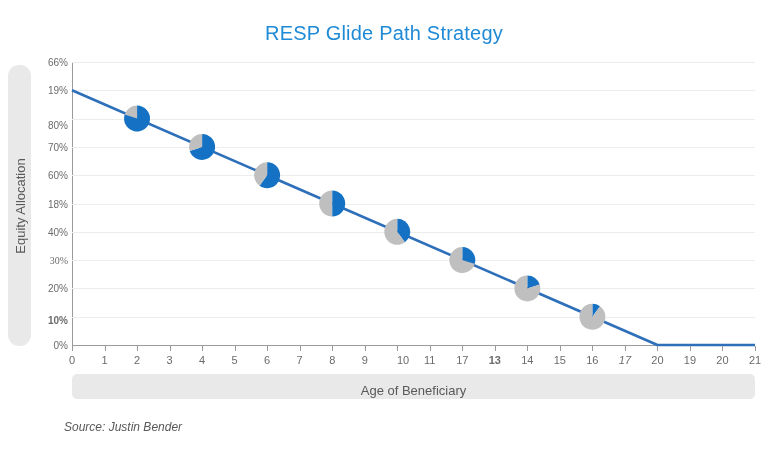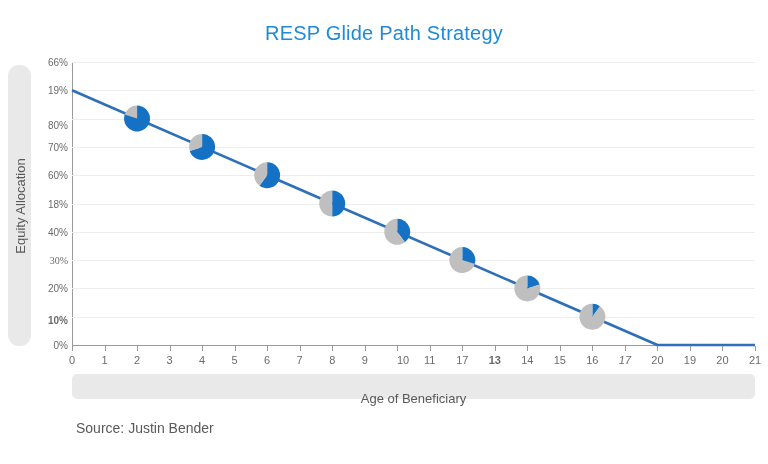--- a/index.html
+++ b/index.html
@@ -38,21 +38,21 @@
   }
   #xlabel-box{
     position:absolute;
     left:72px;top:374px;
     width:683px;height:25px;
     background:#e9e9e9;
     border-radius:5px;
   }
   #xlabel-text{
     position:absolute;
-    left:0;top:12px;width:100%;height:100%;
+    left:0;top:4px;width:100%;height:100%;
     display:flex;align-items:center;justify-content:center;
     font-size:13px;
     color:#58595b;
   }
   
   #plot{
     position:absolute;
     left:72px;top:62px;
     width:683px;height:283px;
   }
@@ -108,23 +108,24 @@
     width:683px;height:16px;
   }
   #glide-svg{
     position:absolute;
     left:0;top:0;
     width:683px;height:283px;
     overflow:visible;
   }
   #source-note{
     position:absolute;
-    left:76px;top:420px;
-    font-size:14px;
+    left:64px;top:420px;
+    font-size:12px;
     color:#595959;
+    font-style:italic;
   }
 </style>
 </head>
 <body>
 
 <div id="chart-title">RESP Glide Path Strategy</div>
 
 <div id="ylabel-box">
   <span id="ylabel-text">Equity Allocation</span>
 </div>

